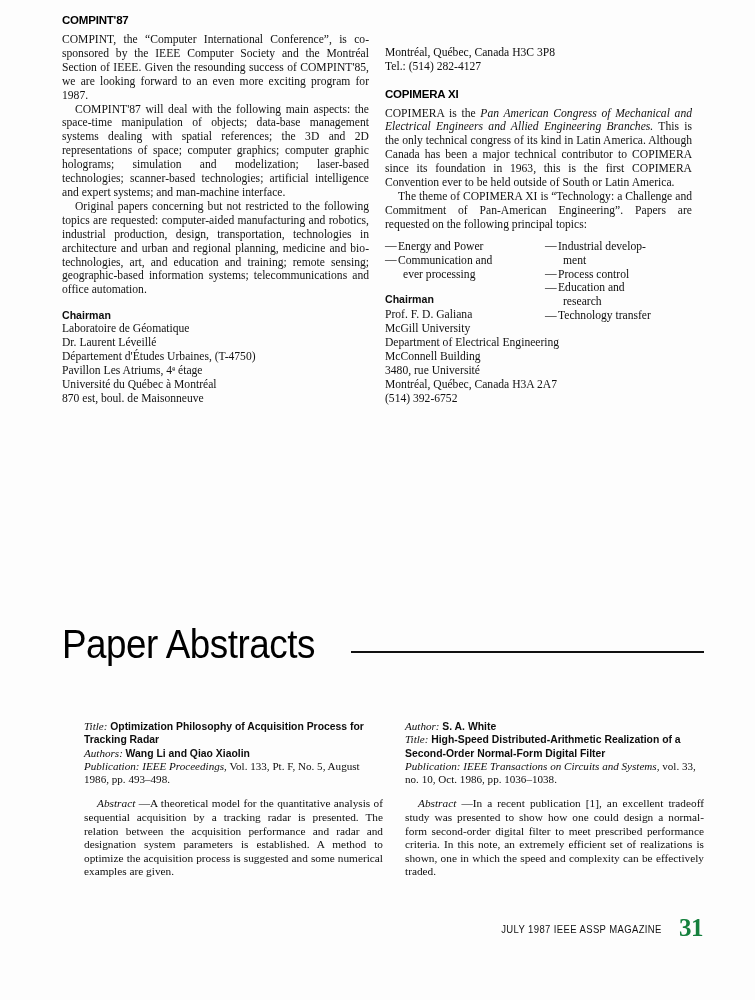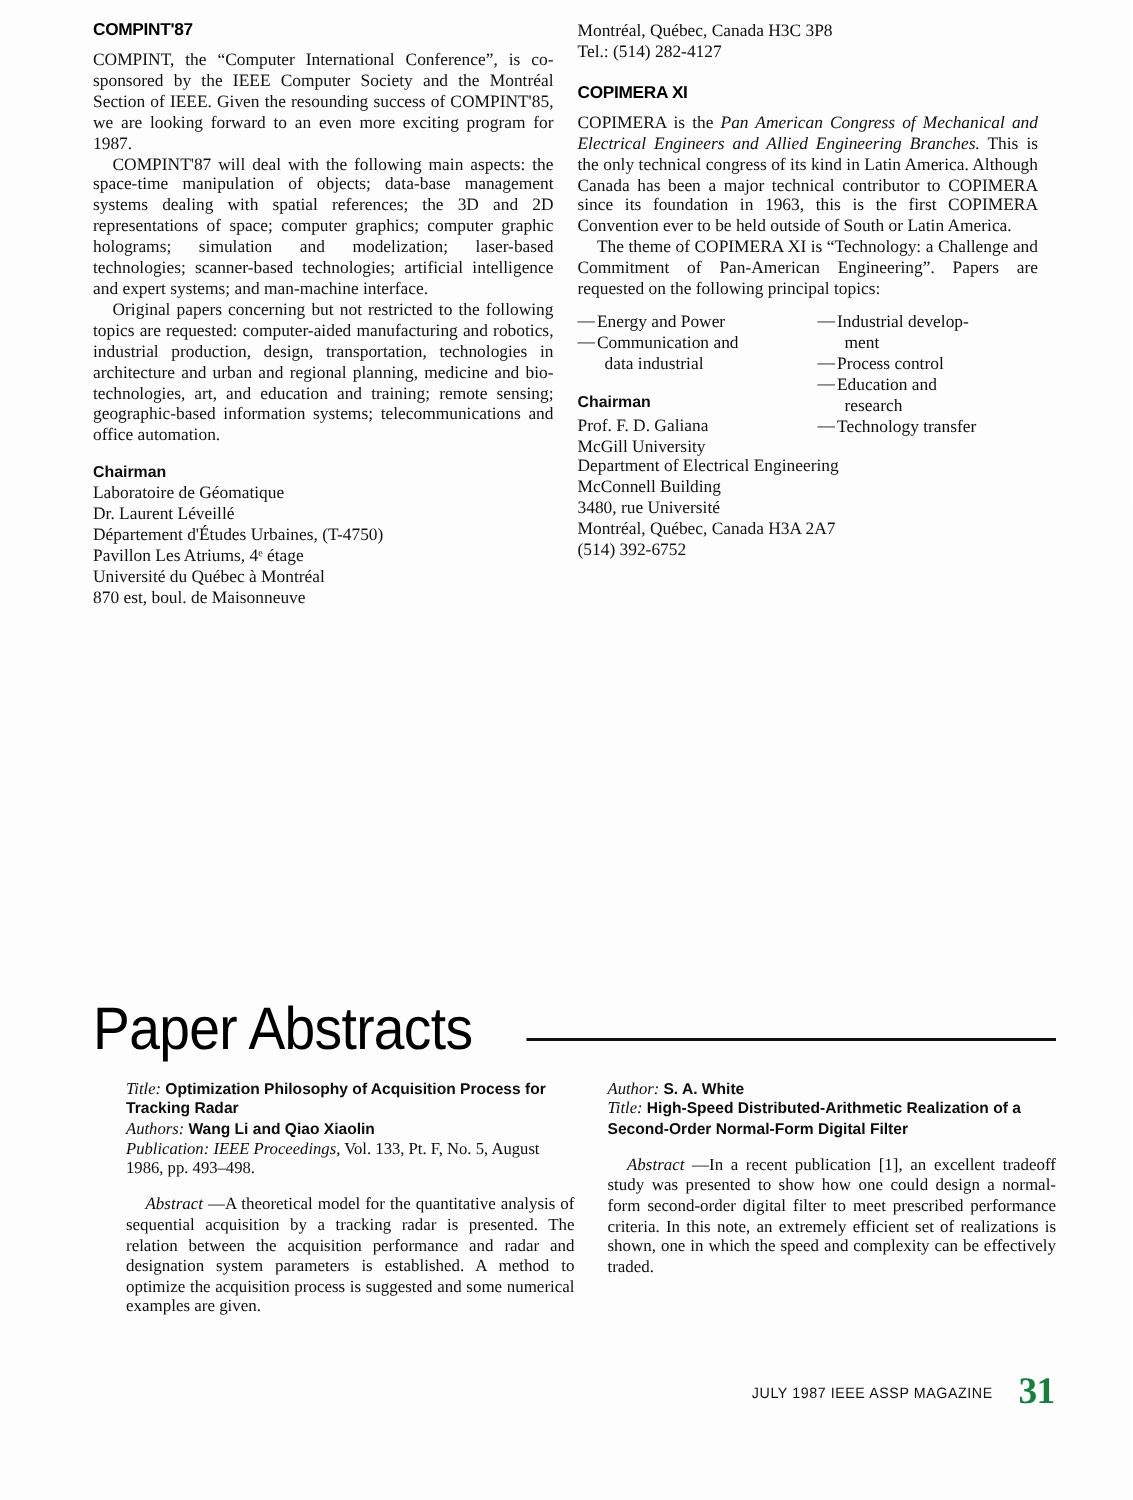--- a/index.html
+++ b/index.html
@@ -24,20 +24,21 @@
   }
 
   
   .news {
     position: absolute;
     left: 62px;
     top: 14px;
     width: 640px;
     display: flex;
     gap: 16px;
+    align-items: flex-end;
   }
   .news-col {
     width: 307px;
   }
 
   .sec-head {
     font-family: "Liberation Sans", sans-serif;
     font-weight: bold;
     font-size: 11.5px;
     letter-spacing: -0.2px;
@@ -100,21 +101,21 @@
   }
   .topic .cont {
     display: block;
     padding-left: 5px;
   }
 
   
   .banner {
     position: absolute;
     left: 62px;
-    top: 666px;
+    top: 624px;
     width: 642px;
     display: flex;
     align-items: baseline;
   }
   .banner-title {
     font-family: "Liberation Sans", sans-serif;
     font-weight: normal;
     font-size: 40px;
     line-height: 40px;
     letter-spacing: -0.5px;
@@ -236,21 +237,21 @@
       </p>
       <p class="body">The theme of COPIMERA XI is “Technology: a Challenge and Commitment of Pan-American Engineering”. Papers are requested on the following principal topics:</p>
 
       <div class="topics">
         <div class="topics-col">
           <div class="topic">
             <span class="dash">—</span><span>Energy and Power</span>
           </div>
           <div class="topic">
             <span class="dash">—</span><span>Communication and</span>
-            <span class="cont">data industrial</span>
+            <span class="cont">ever processing</span>
           </div>
 
           <div class="chair-label">Chairman</div>
           <div class="contact">
             <div>Prof. F. D. Galiana</div>
             <div>McGill University</div>
             <div>Department of Electrical Engineering</div>
             <div>McConnell Building</div>
             <div>3480, rue Université</div>
             <div>Montréal, Québec, Canada H3A 2A7</div>
@@ -306,20 +307,24 @@
 
     <div class="abs-col">
       <p class="abs-field">
         <span class="abs-key">Author:</span>
         <span class="abs-bold">S. A. White</span>
       </p>
       <p class="abs-field">
         <span class="abs-key">Title:</span>
         <span class="abs-bold">High-Speed Distributed-Arithmetic Realization of a Second-Order Normal-Form Digital Filter</span>
       </p>
+      <p class="abs-field">
+        <span class="abs-key">Publication:</span>
+        <span class="abs-italic-val">IEEE Transactions on Circuits and Systems,</span><span> vol. 33, no. 10, Oct. 1986, pp. 1036–1038.</span>
+      </p>
       <p class="abs-text">
         <span class="lead">Abstract</span>
         <span>—</span><span>In a recent publication [1], an excellent tradeoff study was presented to show how one could design a normal-form second-order digital filter to meet prescribed performance criteria. In this note, an extremely efficient set of realizations is shown, one in which the speed and complexity can be effectively traded.</span>
       </p>
     </div>
   </div>
 
   <div class="footer">
     <div class="footer-text">JULY 1987  IEEE ASSP MAGAZINE</div>
     <div class="footer-page">31</div>

